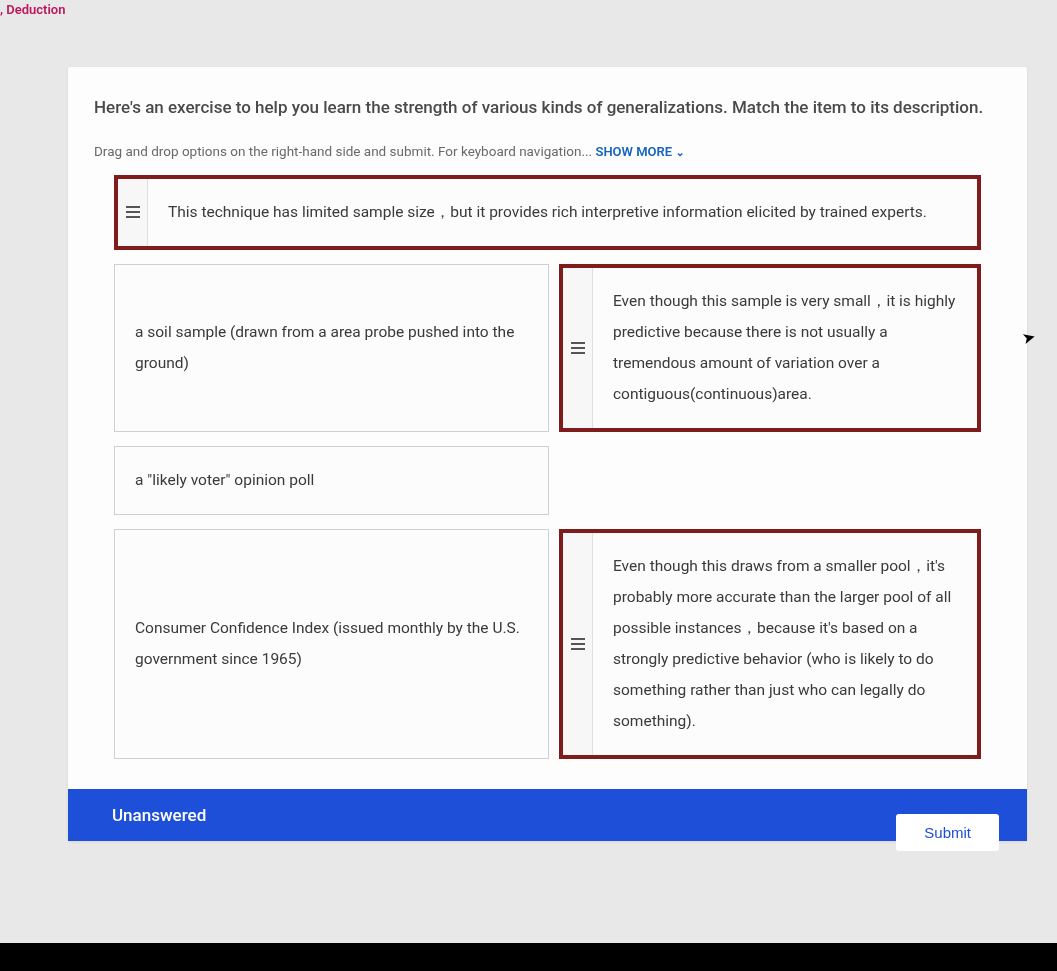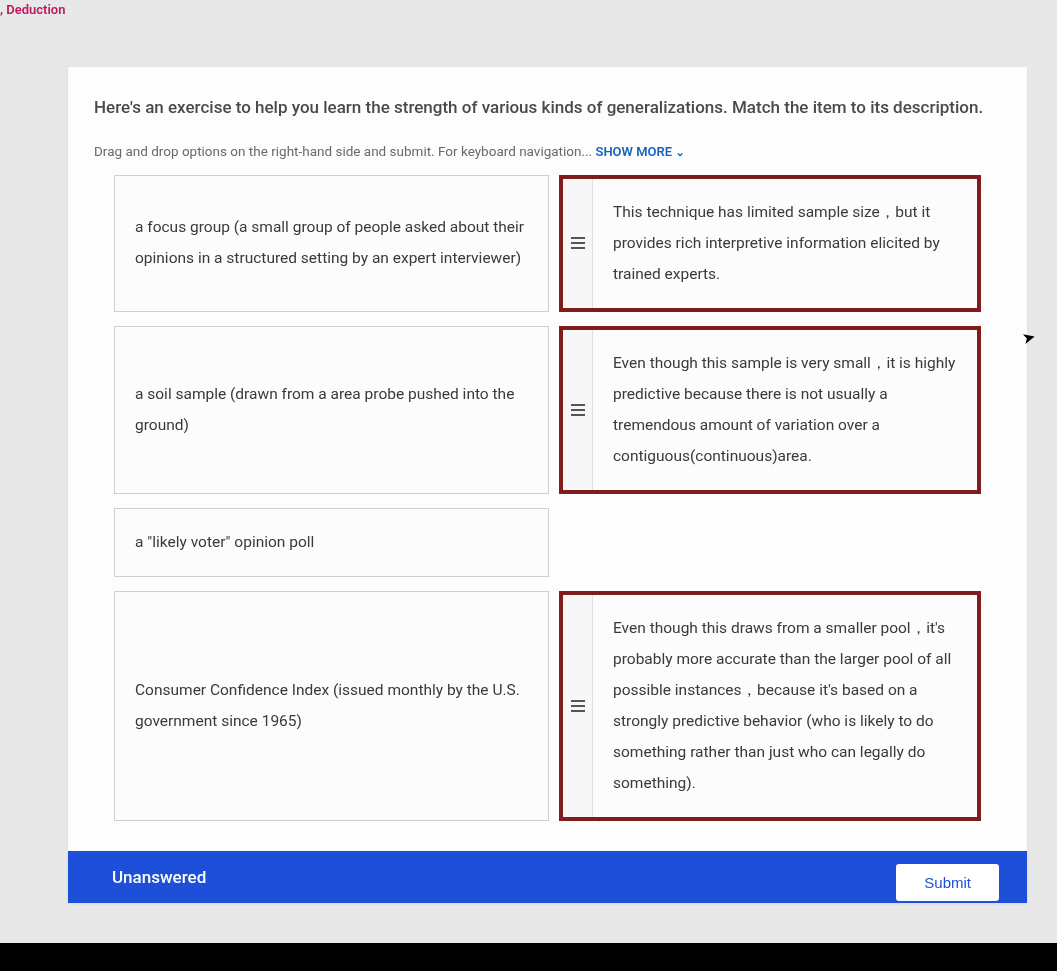--- a/index.html
+++ b/index.html
@@ -126,21 +126,21 @@
     .submit-btn {
       background: #fff;
       color: #1e4fd8;
       border: none;
       padding: 10px 28px;
       font-size: 15px;
       font-weight: 500;
       border-radius: 3px;
       cursor: pointer;
       position: relative;
-      top: 6px;
+      top: 18px;
     }
     .black-strip {
       position: absolute;
       left: 0;
       right: 0;
       bottom: 0;
       height: 28px;
       background: #000;
     }
     .cursor {
@@ -165,23 +165,20 @@
       <span>Drag and drop options on the right-hand side and submit. For keyboard navigation... </span>
       <span class="show-more">
         <span>SHOW MORE</span>
         <span class="show-more-chevron">⌄</span>
       </span>
     </p>
 
     <div class="matching">
 
       <div class="row">
-        <div class="left-card">
-          <span>a focus group (a small group of people asked about their opinions in a structured setting by an expert interviewer)</span>
-        </div>
         <div class="drop-target">
           <div class="drag-handle">
             <div class="handle-lines">
                 <span></span>
                 <span></span>
                 <span></span>
               </div>
           </div>
           <div class="right-card">
             <span>This technique has limited sample size，but it provides rich interpretive information elicited by trained experts.</span>

